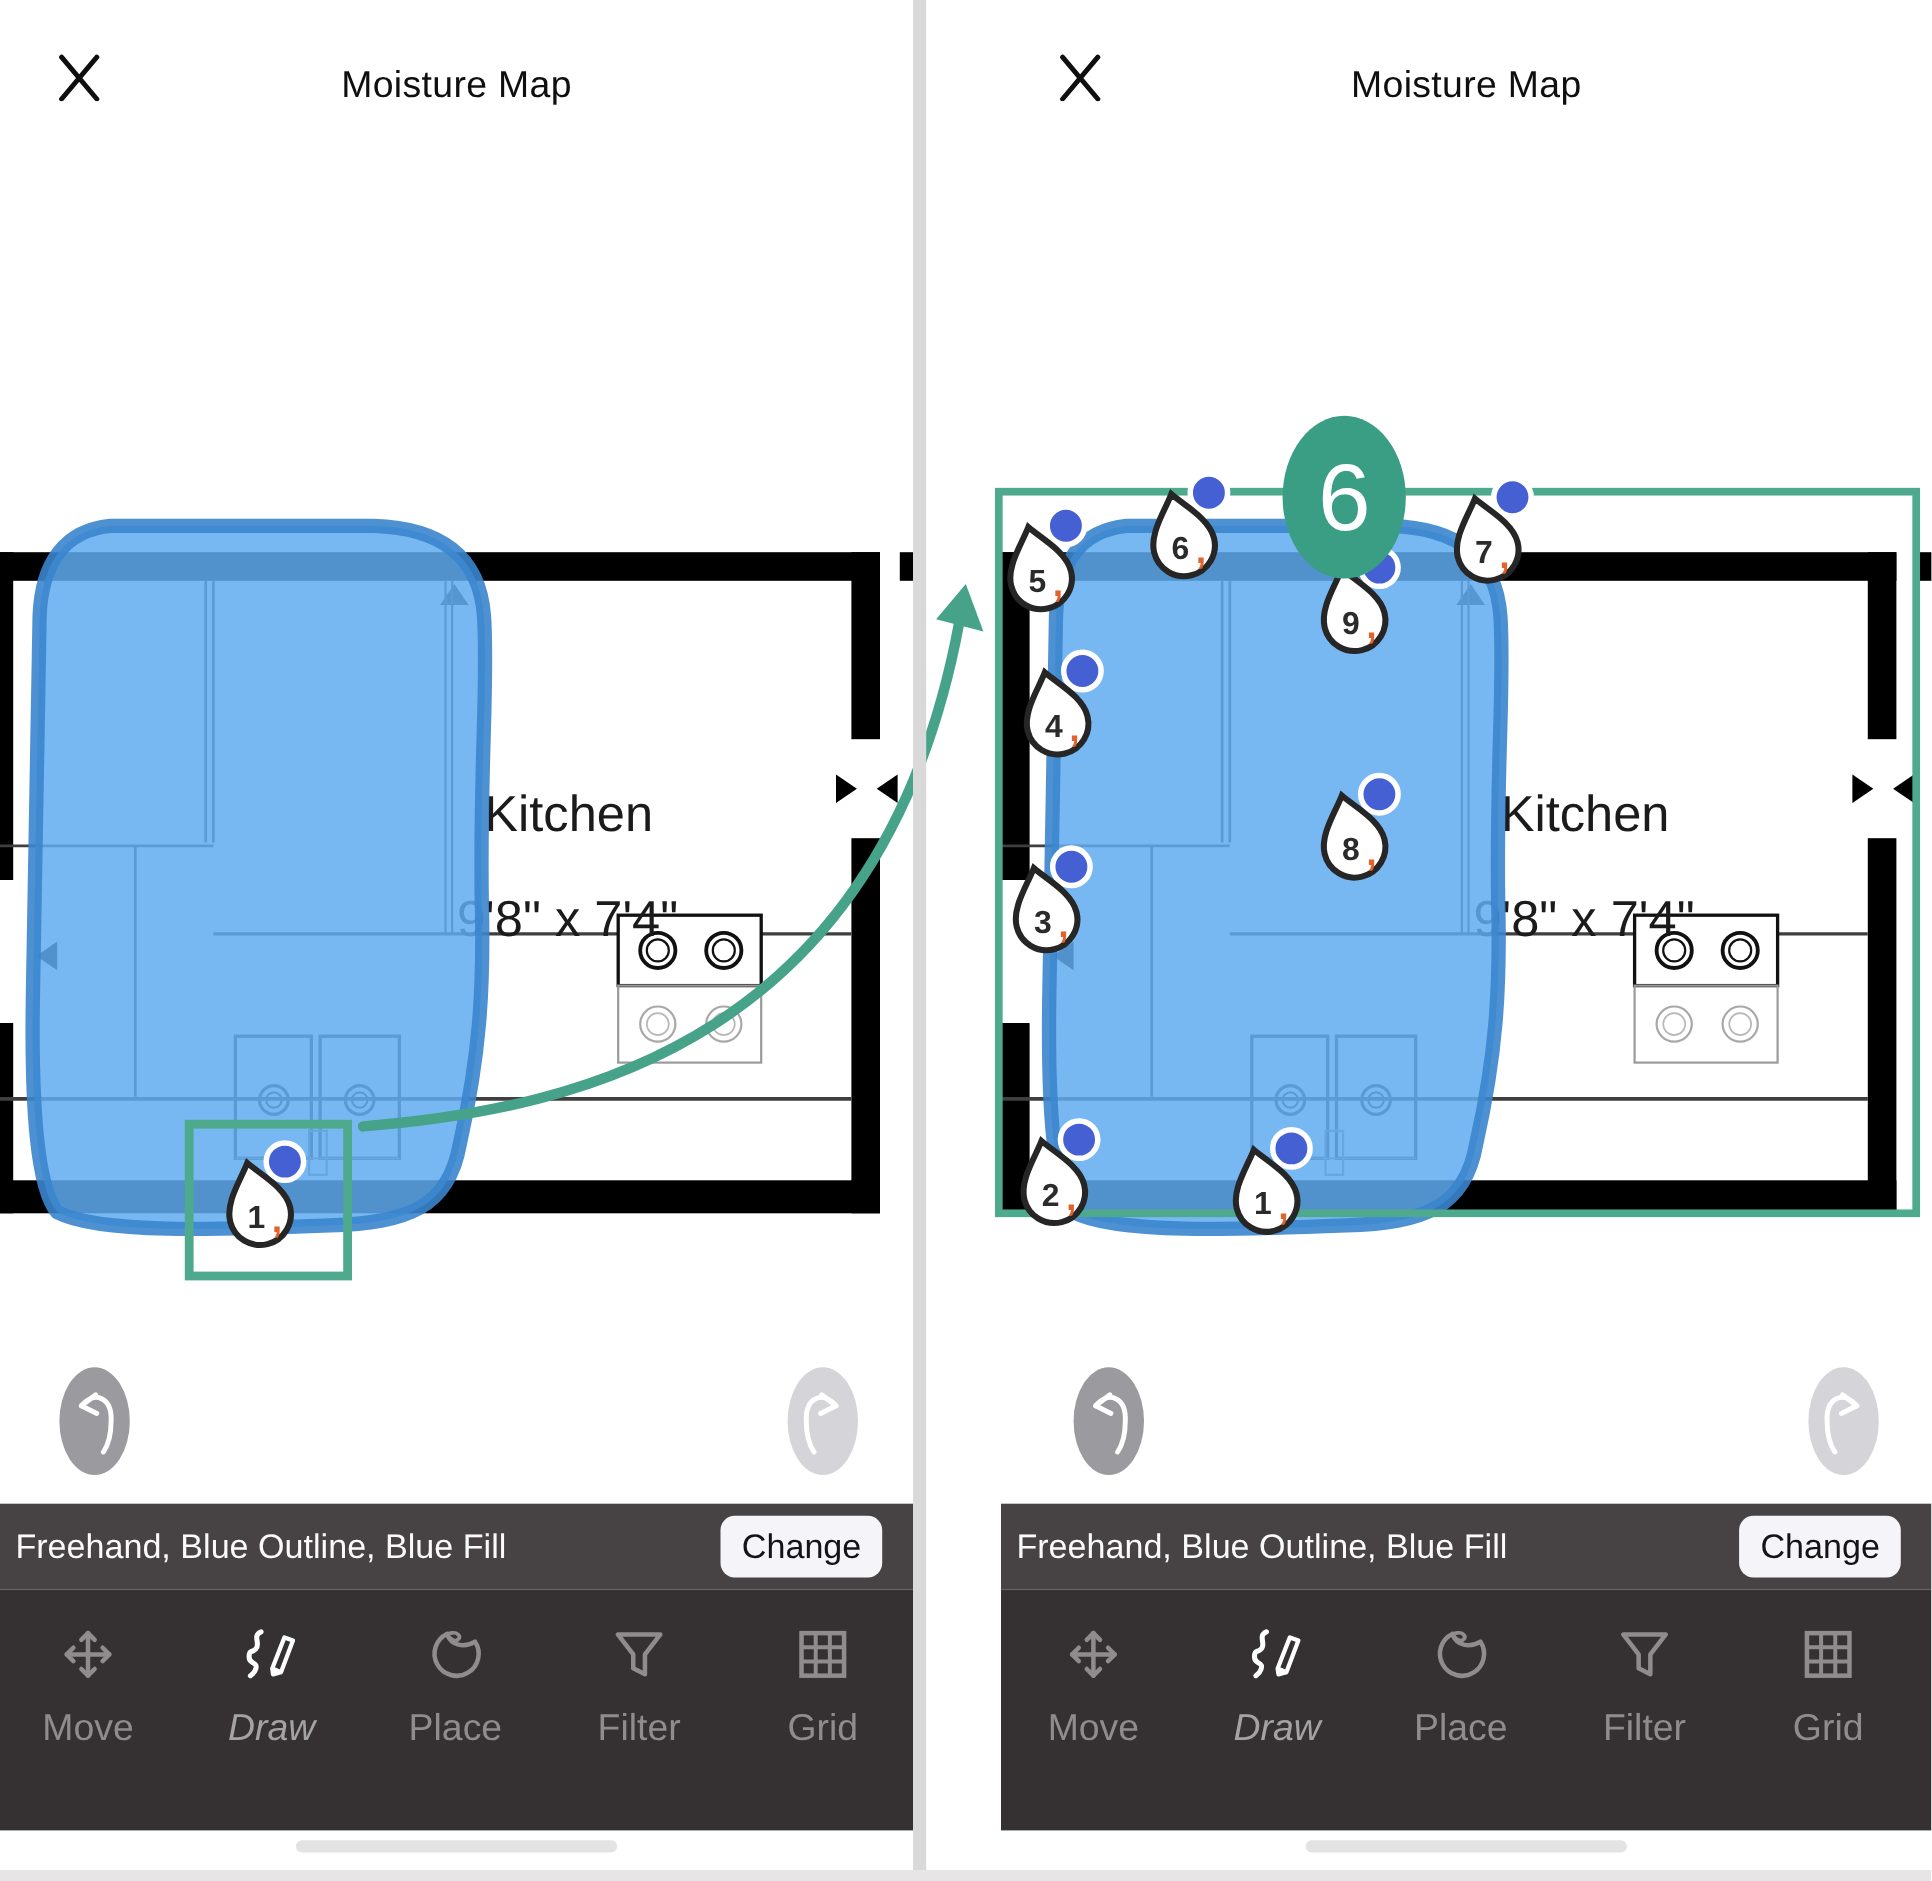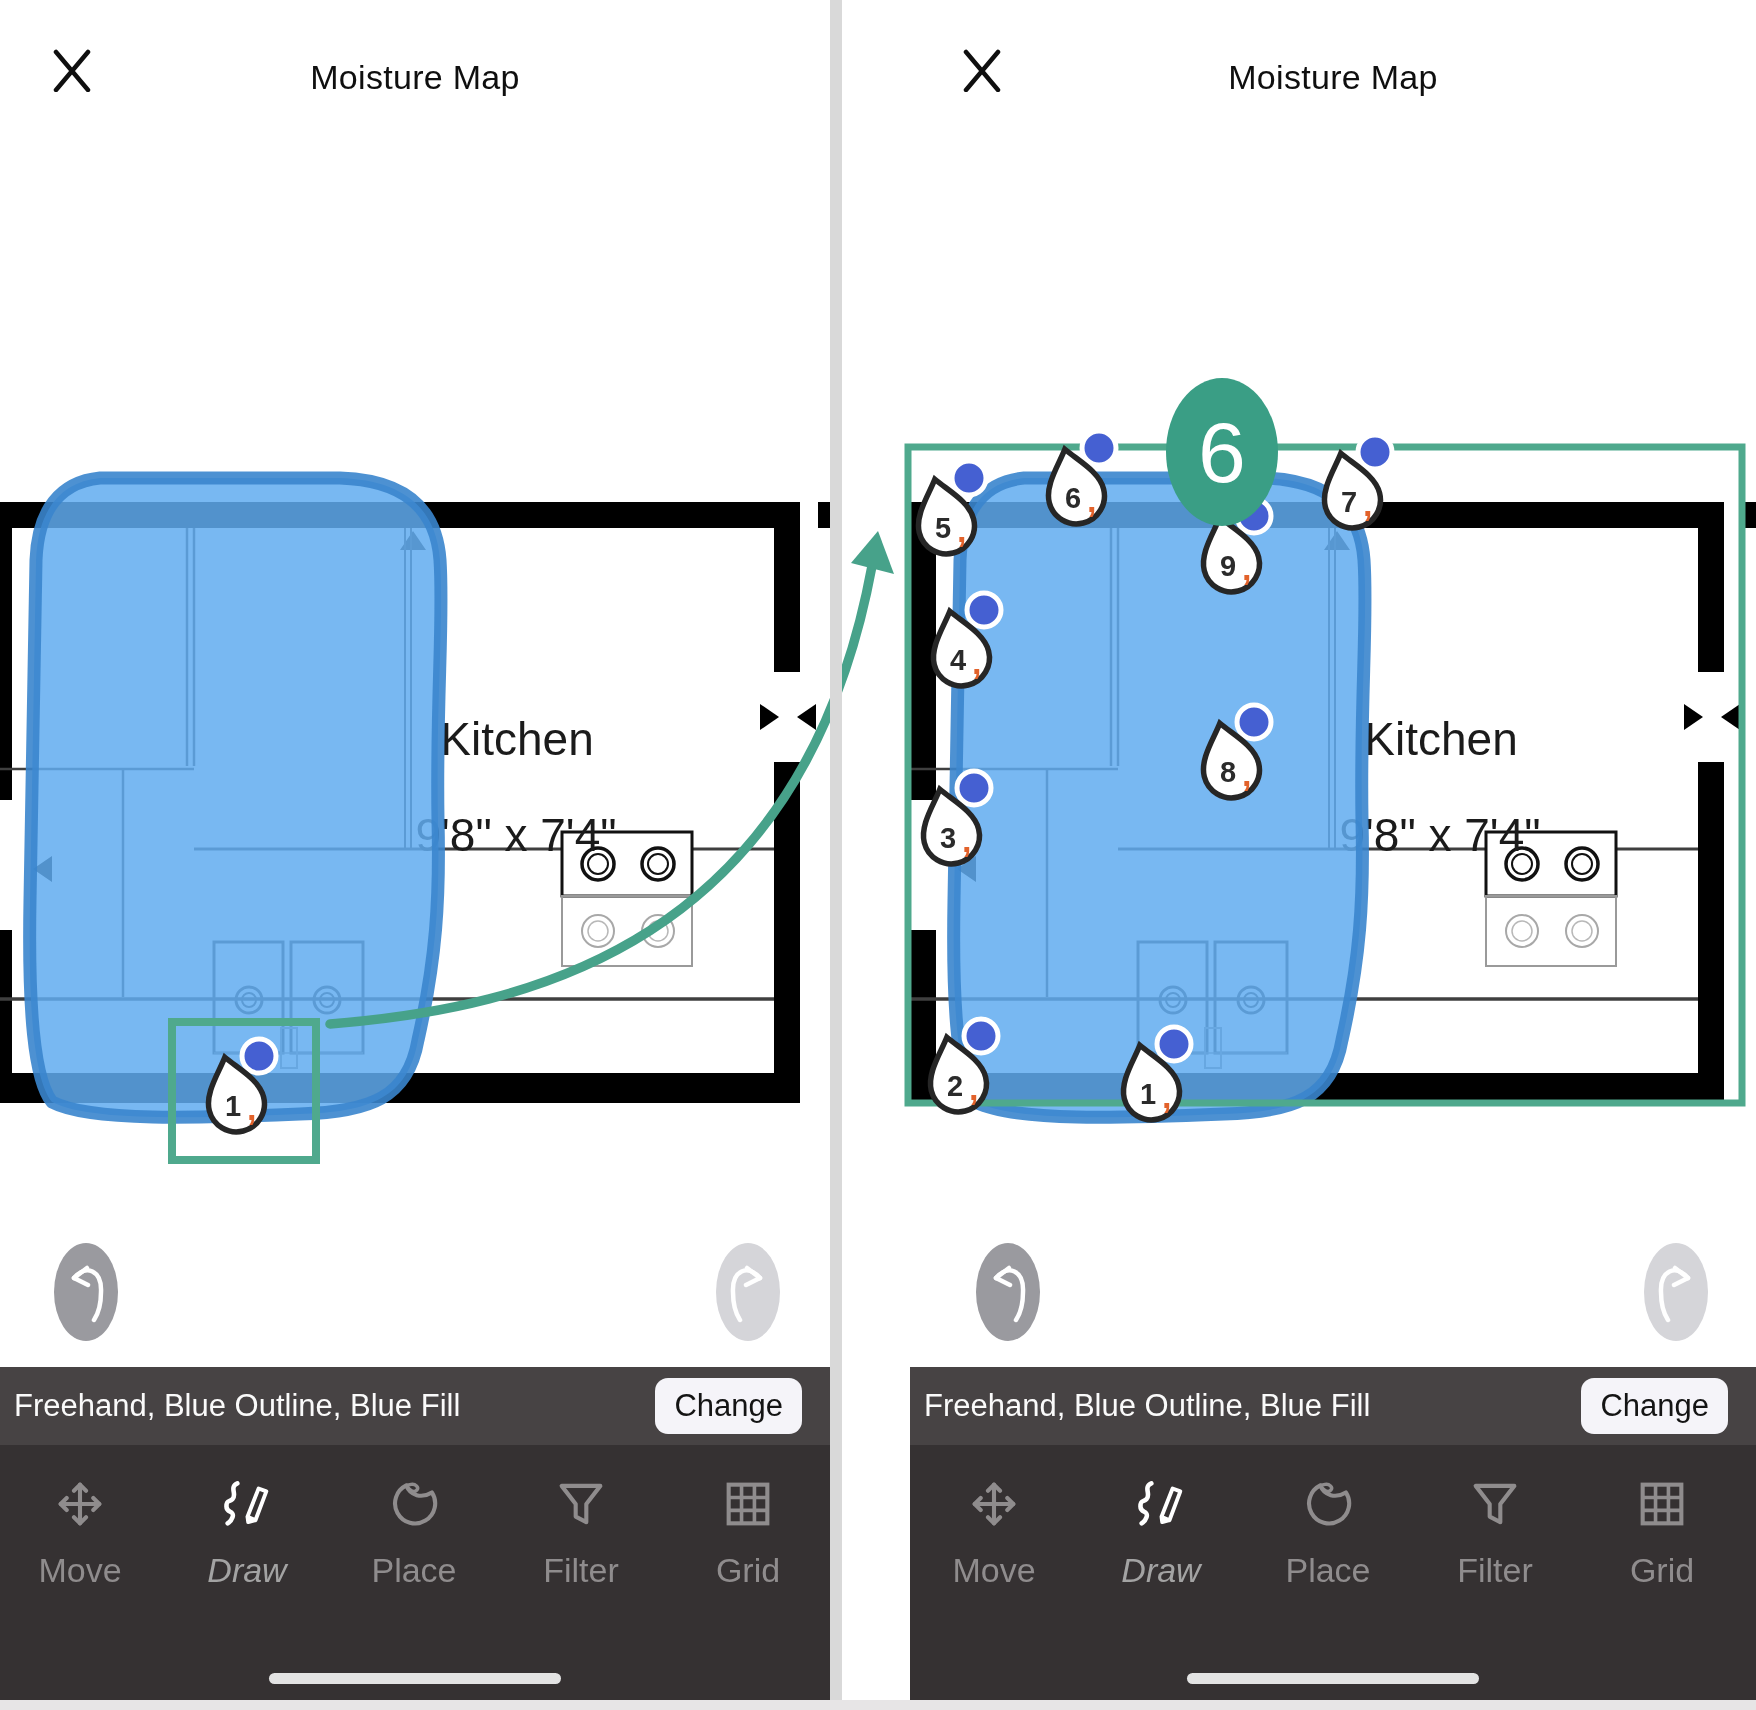--- a/index.html
+++ b/index.html
@@ -7,21 +7,21 @@
   .canvas{position:relative;width:1756px;height:1710px;background:#ffffff;overflow:hidden;}
   .plan-svg{position:absolute;left:0;top:0;z-index:1;}
   .hdr-title{position:absolute;top:58px;font-size:34px;color:#0f0f0f;text-align:center;letter-spacing:.3px;z-index:3;}
   .close-btn{position:absolute;top:48px;width:44px;height:44px;z-index:4;cursor:pointer;}
   .circle-btn{position:absolute;width:64px;height:98px;border-radius:50%;z-index:4;display:flex;align-items:center;justify-content:center;}
   .undo{background:#9a9a9f;}
   .redo{background:#d5d5d9;}
   .style-bar{position:absolute;top:1367px;height:78px;background:#474344;z-index:5;padding-left:29px;}
   .style-text{position:absolute;left:14px;top:0;line-height:78px;font-size:31px;color:#fafafa;white-space:nowrap;}
   .change-btn{position:absolute;right:28px;top:11px;height:56px;line-height:56px;padding:0 19px;background:#f5f4f9;border-radius:13px;font-size:31px;color:#141414;cursor:pointer;}
-  .tool-bar{position:absolute;top:1445px;height:265px;background:#353132;z-index:5;}
+  .tool-bar{position:absolute;top:1445px;height:219px;background:#353132;z-index:5;}
   .tool-item{position:absolute;top:0;width:120px;margin-left:-60px;text-align:center;cursor:pointer;}
   .tool-item svg{margin-top:30px;width:58px;height:58px;}
   .tool-label{display:block;margin-top:14px;font-size:34px;color:#8f8c8d;}
   .tool-item.active .tool-label{color:#a3a3a3;font-style:italic;}
   .home-bar{position:absolute;top:1673px;width:292px;height:11px;border-radius:6px;background:#e3e3e3;z-index:6;}
   .divider{position:absolute;left:830px;top:0;width:12px;height:1710px;background:#d9d9d9;z-index:2;}
   .bottom-strip{position:absolute;left:0;top:1700px;width:1756px;height:10px;background:#e7e5e6;z-index:7;}
 </style>
 </head>
 <body>

